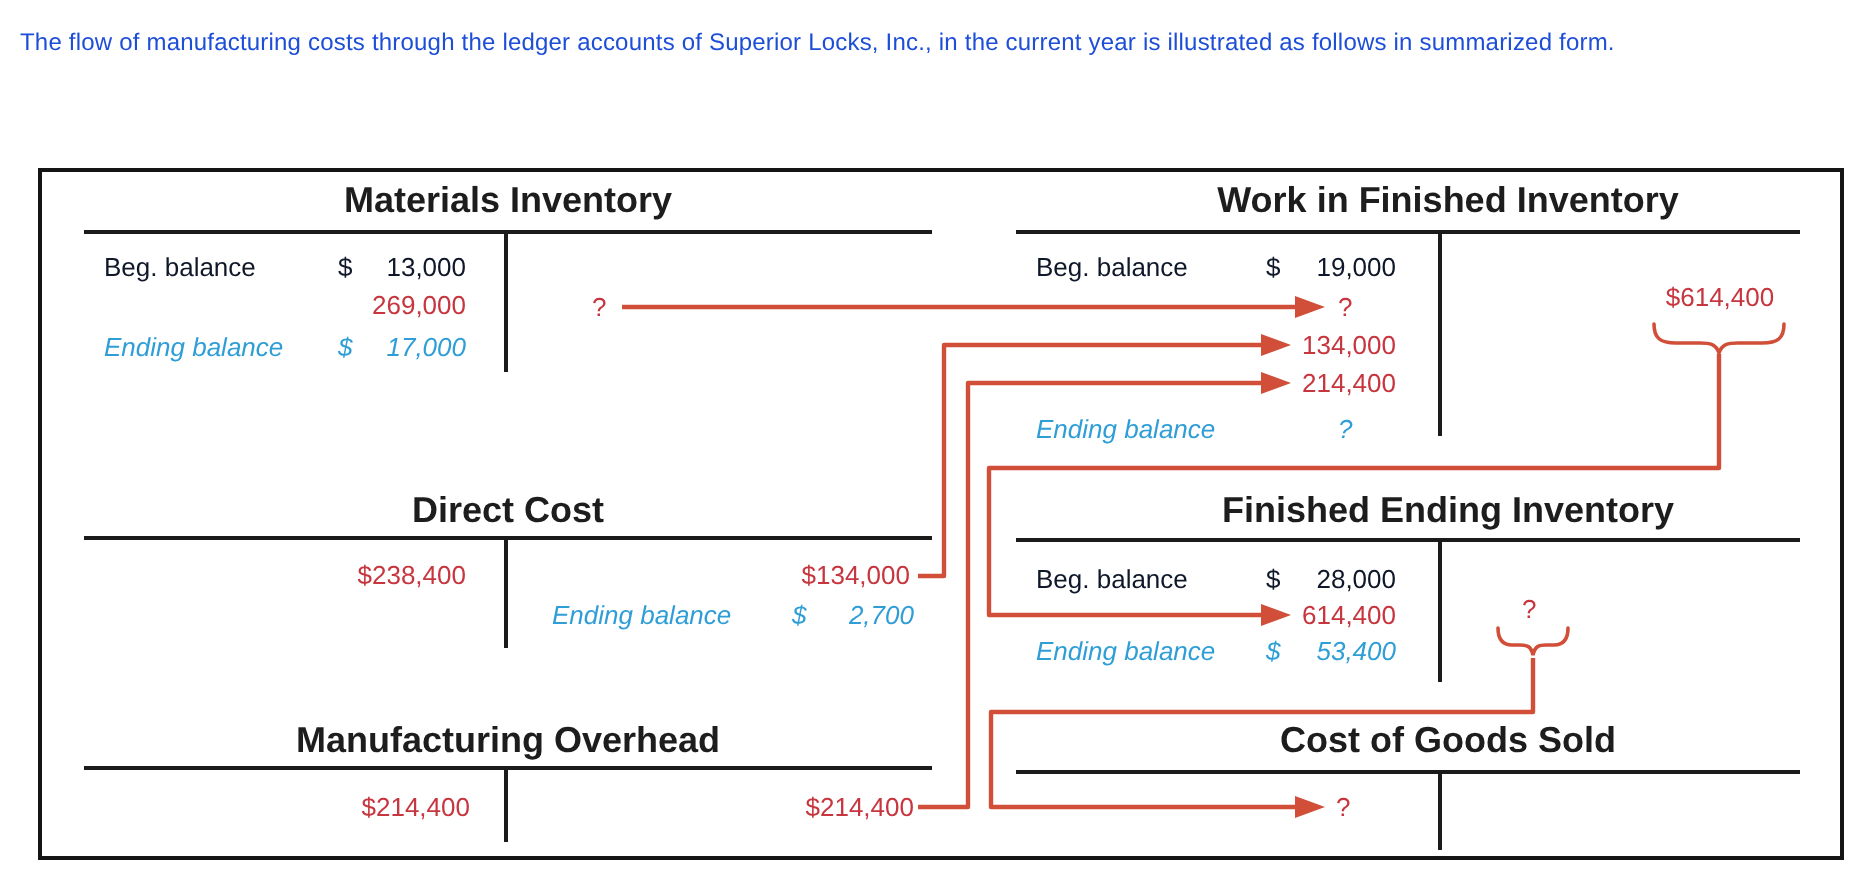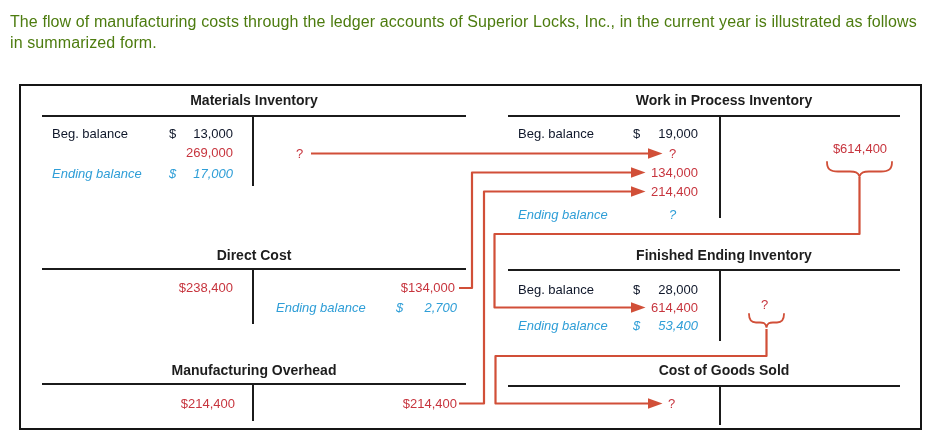--- a/index.html
+++ b/index.html
@@ -5,28 +5,28 @@
   html,body{margin:0;padding:0;background:#ffffff;}
   .page{
     position:relative;
     width:929px;height:442px;
     background:#ffffff;
     font-family:"Liberation Sans","DejaVu Sans",sans-serif;
     overflow:hidden;
   }
   .intro{
     position:absolute;left:10px;top:11px;width:908px;margin:0;
-    font-size:16px;line-height:21px;color:#4d7c0f;letter-spacing:.1px;
+    font-size:12px;line-height:21px;color:#1d4ed8;letter-spacing:.1px;
   }
   .box{
     position:absolute;left:19px;top:84px;width:899px;height:342px;
     border:2px solid #151515;background:#ffffff;
   }
   .title{
-    position:absolute;font-size:14px;font-weight:bold;color:#1d1d1d;
+    position:absolute;font-size:18px;font-weight:bold;color:#1d1d1d;
     text-align:center;line-height:14px;white-space:nowrap;
   }
   .rule{position:absolute;height:2px;background:#1b1b1b;}
   .vdiv{position:absolute;width:2px;background:#1b1b1b;}
   .txt{position:absolute;font-size:13px;line-height:14px;white-space:nowrap;}
   .amt{
     position:absolute;display:flex;justify-content:space-between;
     font-size:13px;line-height:14px;white-space:nowrap;
   }
   .amt.end{justify-content:flex-end;}
@@ -60,21 +60,21 @@
     </span>
     <span class="txt blue" style="left:52px;top:167px">Ending balance</span>
     <span class="amt blue" style="left:169px;top:167px;width:64px">
       <span>$</span>
       <span>17,000</span>
     </span>
     <span class="txt red" style="left:296px;top:147px">?</span>
   </section>
 
   <section>
-    <div class="title" style="left:534px;top:93px;width:380px">Work in Process Inventory</div>
+    <div class="title" style="left:534px;top:93px;width:380px">Work in Finished Inventory</div>
     <div class="rule" style="left:508px;top:115px;width:392px"></div>
     <div class="vdiv" style="left:719px;top:115px;height:103px"></div>
 
     <span class="txt black" style="left:518px;top:127px">Beg. balance</span>
     <span class="amt black" style="left:633px;top:127px;width:65px">
       <span>$</span>
       <span>19,000</span>
     </span>
     <span class="txt red" style="left:669px;top:147px">?</span>
     <span class="amt end red" style="left:633px;top:166px;width:65px">

